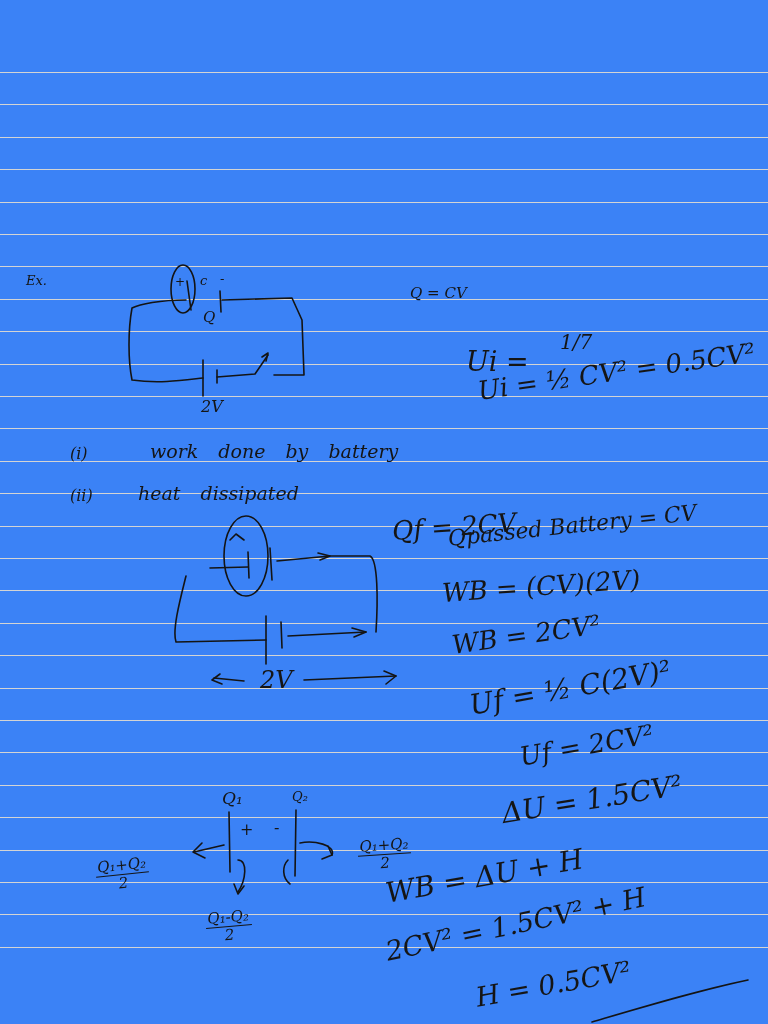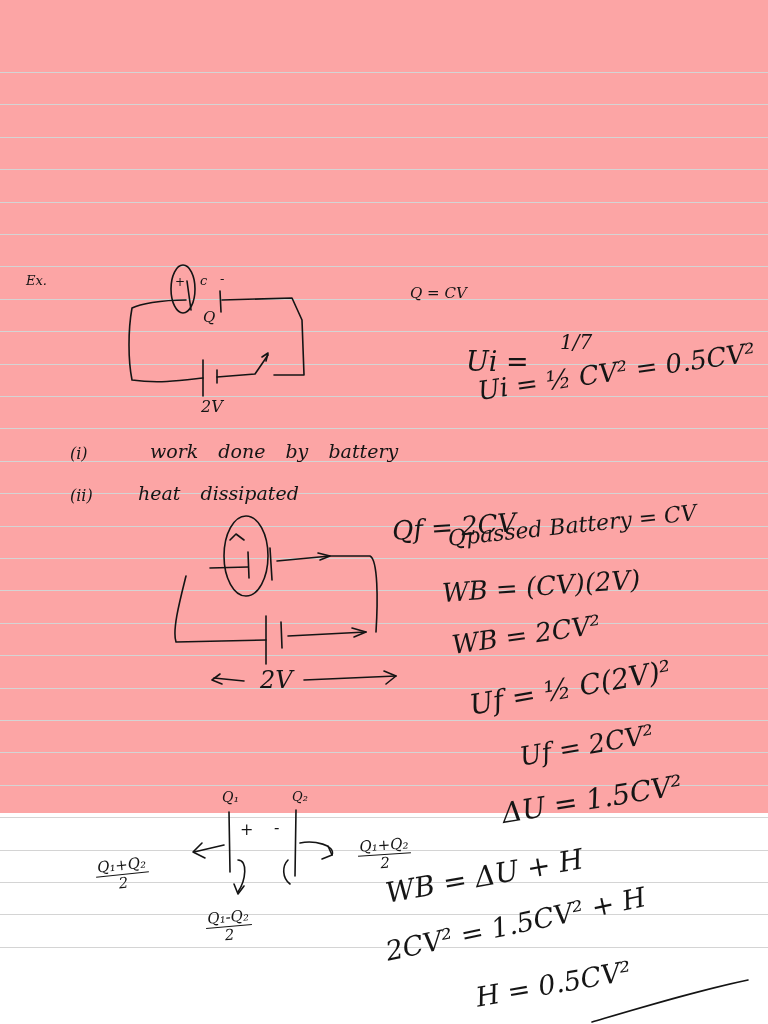--- a/index.html
+++ b/index.html
@@ -1,17 +1,17 @@
 <!DOCTYPE html>
 <html><head>
 <meta charset="utf-8">
 <style>
   html,body{margin:0;padding:0;}
   body{width:768px;height:1024px;background:#ffffff;position:relative;overflow:hidden;font-family:"Liberation Sans",sans-serif;}
-  .page{position:absolute;left:0;top:0;width:768px;height:813px;background:#fca5a5;}
+  .page{position:absolute;left:0;top:0;width:768px;height:1024px;background:#3b82f6;}
   .rule{position:absolute;left:0;width:768px;height:1px;background:#d4d4d4;}
   svg.ink{position:absolute;left:0;top:0;width:768px;height:1024px;}
   svg.ink path, svg.ink line, svg.ink ellipse, svg.ink polyline{fill:none;stroke:#141414;stroke-width:1.6;stroke-linecap:round;stroke-linejoin:round;}
   .hw{position:absolute;color:#151515;font-family:"DejaVu Serif",serif;font-style:italic;white-space:nowrap;line-height:1;}
   .typed{position:absolute;left:72px;top:744px;font-size:14.5px;color:#111;font-family:"Liberation Sans",sans-serif;white-space:nowrap;}
   .frac{position:absolute;text-align:center;color:#151515;font-family:"DejaVu Serif",serif;font-style:italic;line-height:1;}
   .frac .num{display:block;border-bottom:1.5px solid #151515;padding:0 2px 1px 2px;}
   .frac .den{display:block;padding-top:1px;}
 </style>
 </head>
@@ -120,21 +120,21 @@
   <div class="hw" style="left:448px;top:528px;font-size:22px;transform:rotate(-6deg);transform-origin:left center;">Qpassed Battery = CV</div>
   <div class="hw" style="left:442px;top:580px;font-size:26px;transform:rotate(-4deg);transform-origin:left center;">WB = (CV)(2V)</div>
   <div class="hw" style="left:452px;top:632px;font-size:26px;transform:rotate(-8deg);transform-origin:left center;">WB = 2CV²</div>
   <div class="hw" style="left:470px;top:692px;font-size:28px;transform:rotate(-10deg);transform-origin:left center;">Uf = ½ C(2V)²</div>
   <div class="hw" style="left:520px;top:744px;font-size:26px;transform:rotate(-10deg);transform-origin:left center;">Uf = 2CV²</div>
   <div class="hw" style="left:502px;top:800px;font-size:28px;transform:rotate(-9deg);transform-origin:left center;">ΔU = 1.5CV²</div>
   <div class="hw" style="left:386px;top:880px;font-size:28px;transform:rotate(-10deg);transform-origin:left center;">WB = ΔU + H</div>
   <div class="hw" style="left:386px;top:938px;font-size:27px;transform:rotate(-12deg);transform-origin:left center;">2CV² = 1.5CV² + H</div>
   <div class="hw" style="left:476px;top:984px;font-size:27px;transform:rotate(-10deg);transform-origin:left center;">H = 0.5CV²</div>
 
-  <div class="hw" style="left:222px;top:790px;font-size:14px;">Q₁</div>
+  <div class="hw" style="left:222px;top:790px;font-size:17px;">Q₁</div>
   <div class="hw" style="left:292px;top:790px;font-size:13px;">Q₂</div>
   <div class="hw" style="left:240px;top:822px;font-size:16px;">+</div>
   <div class="hw" style="left:274px;top:820px;font-size:16px;">-</div>
 
   <div class="frac" style="left:96px;top:858px;font-size:15px;transform:rotate(-6deg);">
     <span class="num">Q₁+Q₂</span>
     <span class="den">2</span>
   </div>
   <div class="frac" style="left:358px;top:838px;font-size:15px;transform:rotate(-4deg);">
     <span class="num">Q₁+Q₂</span>

